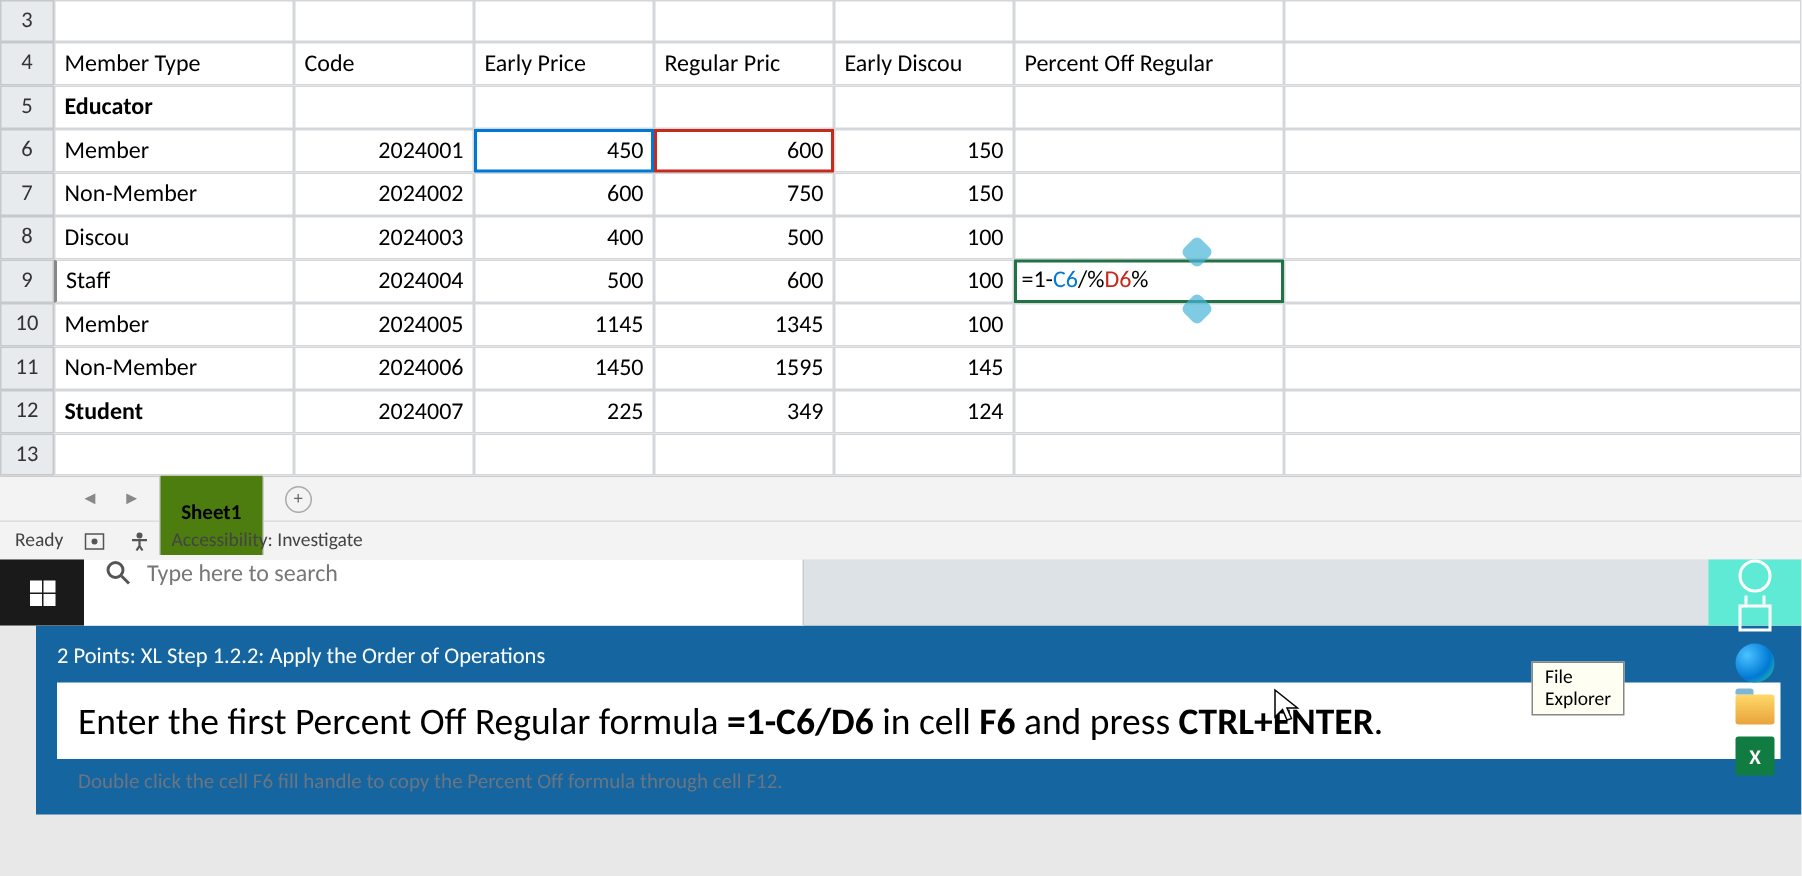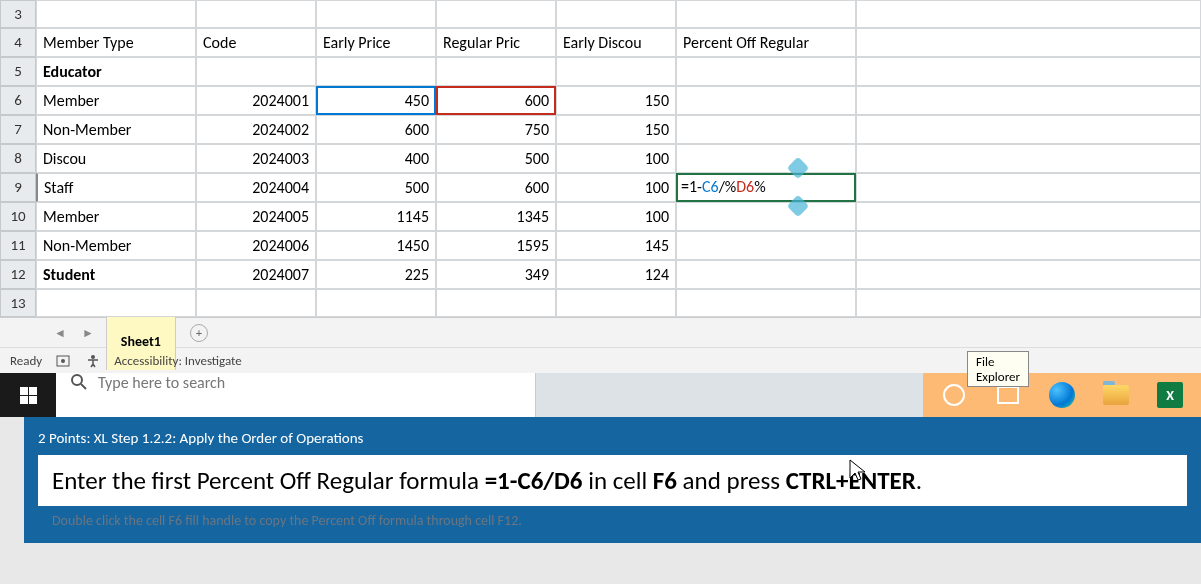--- a/index.html
+++ b/index.html
@@ -76,21 +76,21 @@
       height: 30px;
       padding-left: 50px;
       gap: 8px;
     }
     .tab-nav {
       color: #888;
       font-size: 12px;
       padding: 0 4px;
     }
     .sheet-tab {
-      background: #fef9c3;
+      background: #4d7c0f;
       border: 1px solid #ccc;
       border-bottom: none;
       padding: 20px 14px;
       font-weight: bold;
       font-size: 14px;
       margin-top: 16px;
     }
     .add-sheet {
       width: 18px;
       height: 18px;
@@ -147,25 +147,26 @@
       display: flex;
       padding: 0 14px;
       gap: 10px;
       color: #777;
       font-size: 16px;
       border-right: 1px solid #ccc;
     }
     .task-right {
       display: flex;
       align-items: center;
-      background: #fdba74;
+      background: #5eead4;
       height: 44px;
       margin-left: auto;
       padding: 0 8px;
       gap: 8px;
+      flex-direction: column;
     }
     .task-icon {
       width: 46px;
       height: 44px;
       display: flex;
       align-items: center;
       justify-content: center;
       position: relative;
     }
     .cortana-circle {

